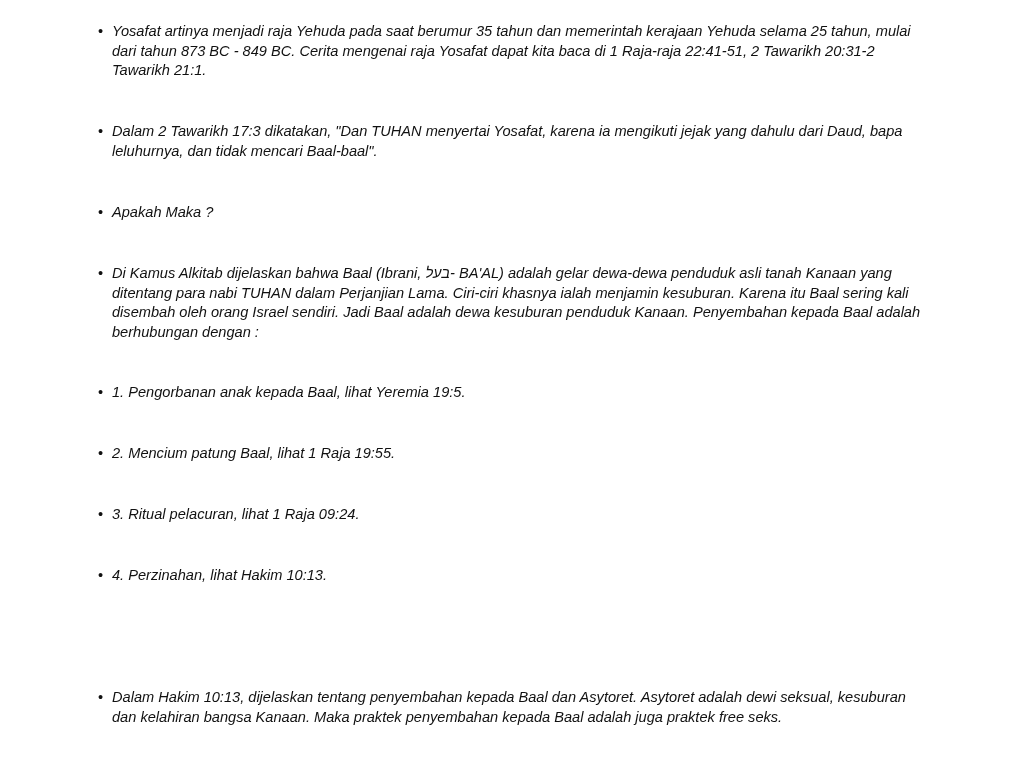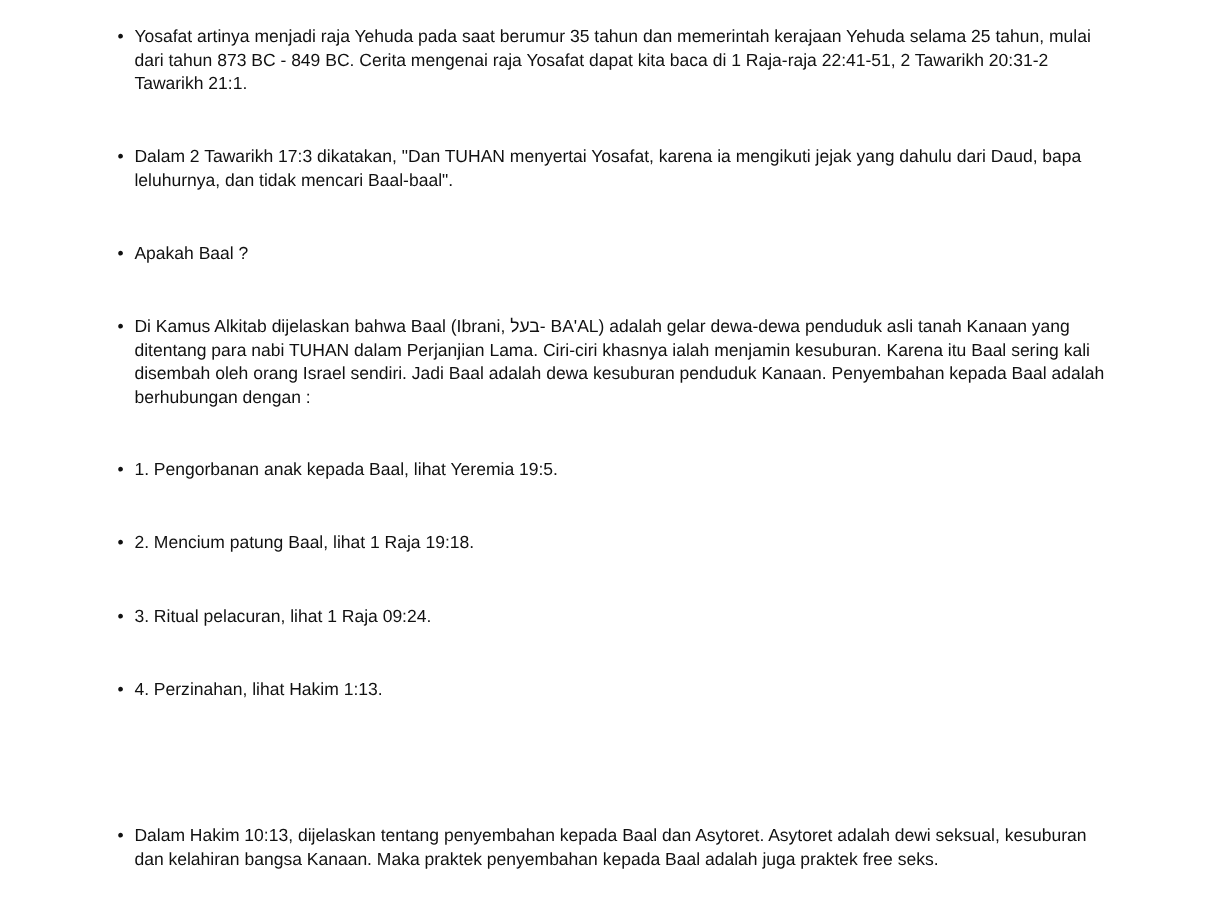--- a/index.html
+++ b/index.html
@@ -33,20 +33,21 @@
     }
     .bullet {
       position: absolute;
       left: 0;
       top: 0;
       width: 10px;
       text-align: left;
     }
     .text {
       display: block;
+      font-style: italic;
     }
     .hebrew {
       unicode-bidi: isolate;
     }
   </style>
 </head>
 <body>
 
 <div class="page">
 
@@ -55,46 +56,46 @@
     <span class="text"> Yosafat artinya menjadi raja Yehuda pada saat berumur 35 tahun dan memerintah kerajaan Yehuda selama 25 tahun, mulai dari tahun 873 BC - 849 BC. Cerita mengenai raja Yosafat dapat kita baca di 1 Raja-raja 22:41-51, 2 Tawarikh 20:31-2 Tawarikh 21:1.</span>
   </div>
 
   <div class="item" style="top:122px">
     <span class="bullet">•</span>
     <span class="text">Dalam 2 Tawarikh 17:3 dikatakan, "Dan TUHAN menyertai Yosafat, karena ia mengikuti jejak yang dahulu dari Daud, bapa leluhurnya, dan tidak mencari Baal-baal".</span>
   </div>
 
   <div class="item" style="top:203px">
     <span class="bullet">•</span>
-    <span class="text">Apakah Baal ?</span>
+    <span class="text">Apakah Maka ?</span>
   </div>
 
   <div class="item" style="top:264px">
     <span class="bullet">•</span>
     <span class="text"><span>Di Kamus Alkitab dijelaskan bahwa Baal (Ibrani,  </span><span class="hebrew" dir="rtl">בעל</span><span>- BA'AL) adalah gelar dewa-dewa penduduk asli tanah Kanaan yang ditentang para nabi TUHAN dalam Perjanjian Lama. Ciri-ciri khasnya ialah menjamin kesuburan. Karena itu Baal sering kali disembah oleh orang Israel sendiri. Jadi Baal adalah dewa kesuburan penduduk Kanaan. Penyembahan kepada Baal adalah berhubungan dengan :</span></span>
   </div>
 
   <div class="item" style="top:383px">
     <span class="bullet">•</span>
     <span class="text">1. Pengorbanan anak kepada Baal, lihat Yeremia 19:5.</span>
   </div>
 
   <div class="item" style="top:444px">
     <span class="bullet">•</span>
-    <span class="text">2. Mencium patung Baal, lihat 1 Raja 19:18.</span>
+    <span class="text">2. Mencium patung Baal, lihat 1 Raja 19:55.</span>
   </div>
 
   <div class="item" style="top:505px">
     <span class="bullet">•</span>
     <span class="text">3. Ritual pelacuran, lihat 1 Raja 09:24.</span>
   </div>
 
   <div class="item" style="top:566px">
     <span class="bullet">•</span>
-    <span class="text">4. Perzinahan, lihat Hakim 1:13.</span>
+    <span class="text">4. Perzinahan, lihat Hakim 10:13.</span>
   </div>
 
   <div class="item" style="top:688px">
     <span class="bullet">•</span>
     <span class="text">Dalam Hakim 10:13, dijelaskan tentang penyembahan kepada Baal dan Asytoret. Asytoret adalah dewi seksual, kesuburan dan kelahiran bangsa Kanaan. Maka praktek penyembahan kepada Baal adalah juga praktek free seks.</span>
   </div>
 
 </div>
 
 </body></html>

